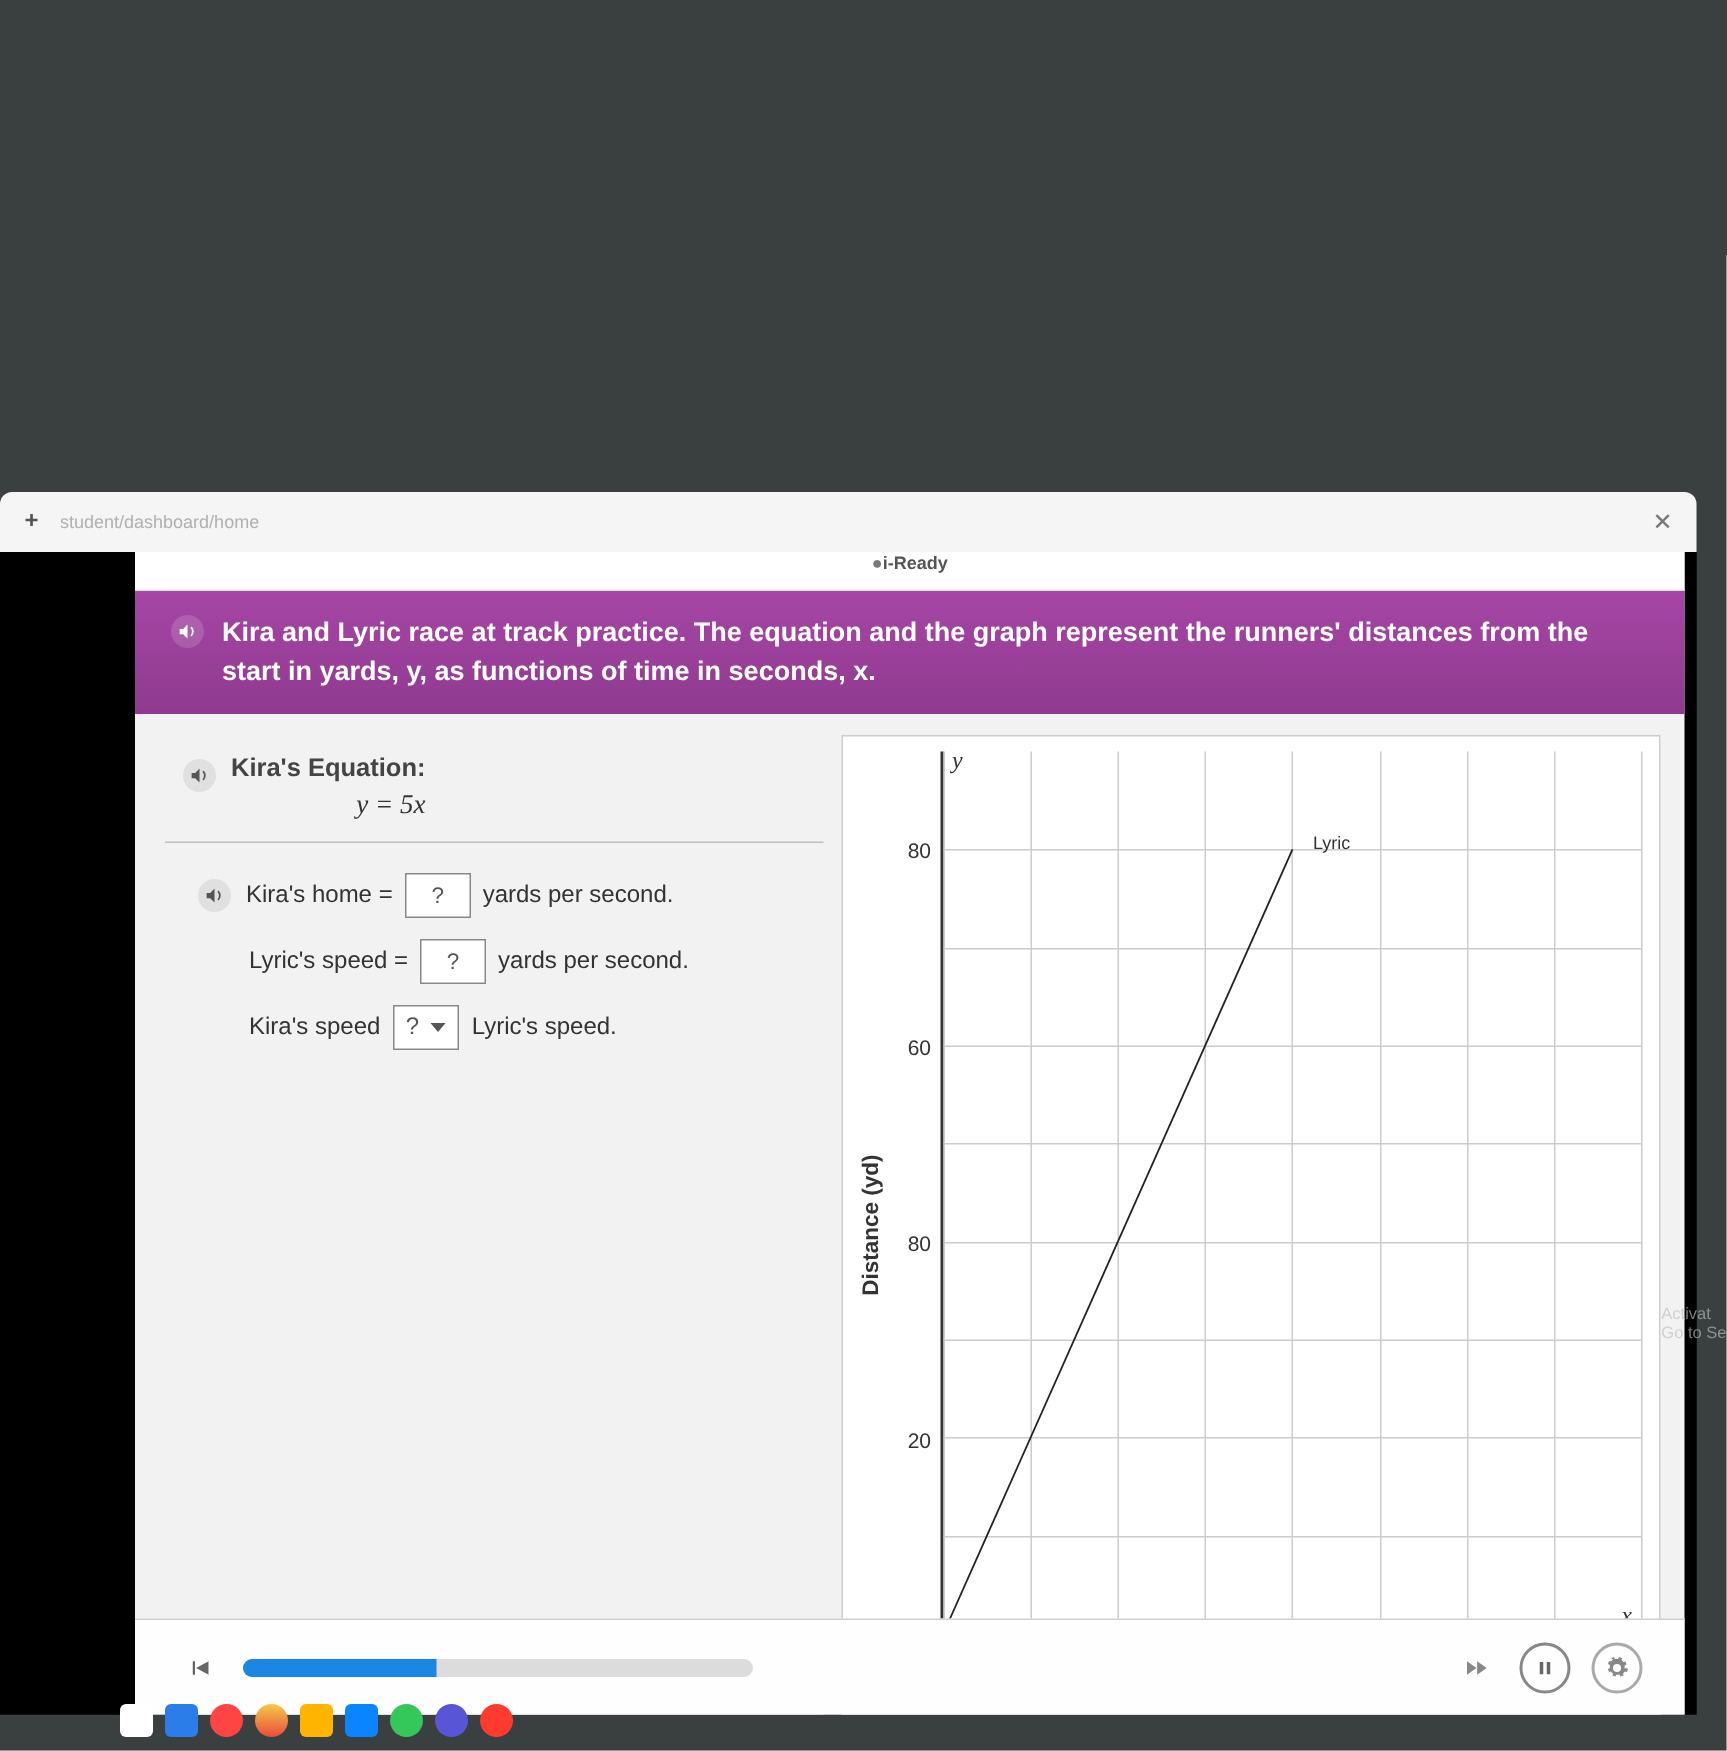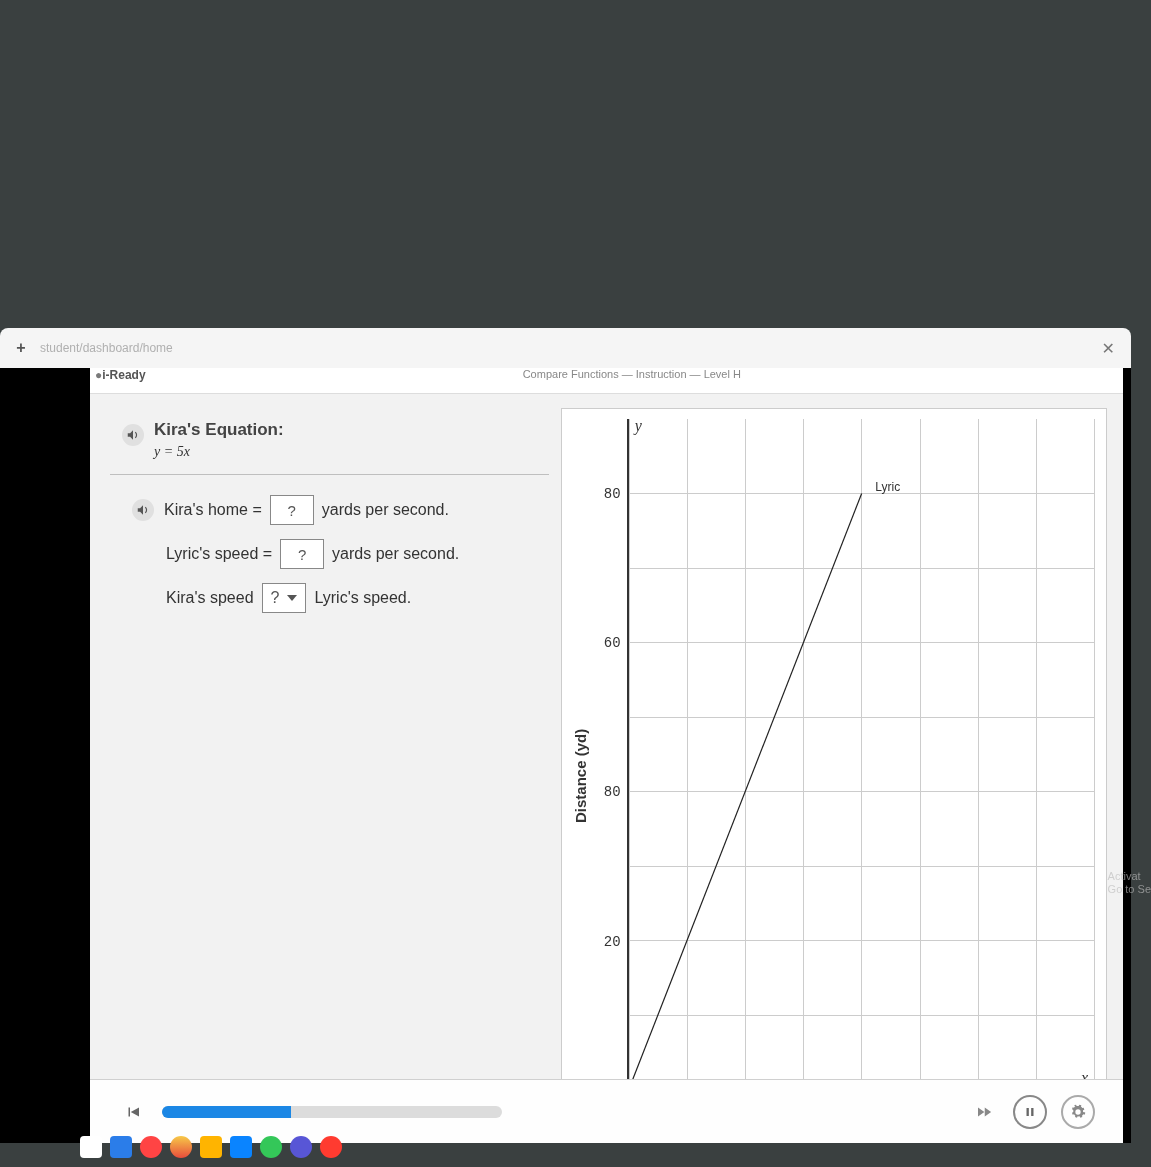--- a/index.html
+++ b/index.html
@@ -53,25 +53,26 @@
     background: #f2f2f2;
     display: flex;
     flex-direction: column;
     position: relative;
   }
 
   .app-header {
     height: 26px;
     background: #fff;
     display: flex;
-    align-items: flex-start;
-    padding: 0 5px;
+    align-items: center;
+    padding: 0 21px;
     font-size: 12px;
     color: #555;
     border-bottom: 1px solid #ddd;
+    flex-direction: column;
   }
   .app-header .brand { font-weight: 600; }
   .app-header .crumb { flex:1; text-align:center; color:#888; font-size:11px;}
 
   .question-banner {
     background: #9c3b9c;
     background: linear-gradient(#a646a6, #8f3a8f);
     color: #fff;
     padding: 14px 24px 16px 24px;
     font-size: 18px;
@@ -104,21 +105,21 @@
     padding: 10px 12px 10px 6px;
     min-height: 400px;
     display: flex;
   }
 
   .block { padding: 12px 12px 14px 12px; }
   .block + .block { border-top: 1px solid #bfbfbf; }
   .row { display: flex; align-items: flex-start; gap: 10px; }
   .row .sp-icon { margin-top: 4px; }
   .eq-title { font-weight: 700; color:#444; }
-  .eq-body { font-style: italic; font-family: 'Times New Roman', serif; font-size:14px; margin-top:4px; }
+  .eq-body { font-style: italic; font-family: 'Times New Roman', serif; font-size:18px; margin-top:4px;text-align:right; }
   .stmt { font-weight:600; color:#444; line-height:1.5; }
 
   .answers { padding: 8px 12px 8px 44px; display:flex; flex-direction:column; gap:14px; font-size:16px; color:#333;}
   .answers .line { display:flex; align-items:center; gap:8px; }
   .answers .line .sp-icon { margin-right:2px;}
   .inputish {
     border: 1px solid #888;
     background: #fff;
     min-width: 44px;
     height: 30px;
@@ -162,21 +163,21 @@
     color:#333;
     padding: 0 4px;
   }
   .plot-col { flex:1; display:flex; flex-direction:column; }
   .plot-area-outer { flex:1; display:flex; }
   .yticks {
     width:34px;
     position:relative;
     font-size:14px;color:#333;font-weight:500;
   }
-  .yticks span { position:absolute; right:6px; transform:translateY(50%);font-family:Liberation Mono, monospace; }
+  .yticks span { position:absolute; right:6px; transform:translateY(50%); }
   .plot {
     flex:1;
     position:relative;
     border-left:2px solid #333;
     border-bottom:2px solid #333;
   }
   .plot .ylbl-in {
     position:absolute; top:-2px; left:6px; font-style:italic; font-family:'Times New Roman',serif; font-size:16px; color:#333;
   }
   .plot .xlbl-in {
@@ -248,23 +249,31 @@
 
 <div class="app-frame">
   <div class="left-gutter"></div>
 
   <div class="app">
 
     <div class="app-header">
       <span class="brand">
         <span style="color:#7a7a7a;">●</span><span>i-Ready</span>
       </span>
-      <span class="crumb">Compare Functions — Instruction — Level H</span>
     </div>
 
+    <div class="question-banner">
+      <span class="sp-icon">
+        <svg class="sp-svg" viewBox="0 0 24 24" fill="#fff">
+            <path d="M3 9v6h4l5 5V4L7 9H3z"></path>
+            <path d="M16 7a7 7 0 010 10" stroke="#fff" stroke-width="2" fill="none"></path>
+          </svg>
+      </span>
+      <span>Kira and Lyric race at track practice. The equation and the graph represent the runners' distances from the start in yards, y, as functions of time in seconds, x.</span>
+    </div>
 
     <div class="content">
 
       <div class="col-left">
 
         <div class="block">
           <div class="row">
             <span class="sp-icon dark">
               <svg class="sp-svg" viewBox="0 0 24 24" fill="#555">
                   <path d="M3 9v6h4l5 5V4L7 9H3z"></path>

